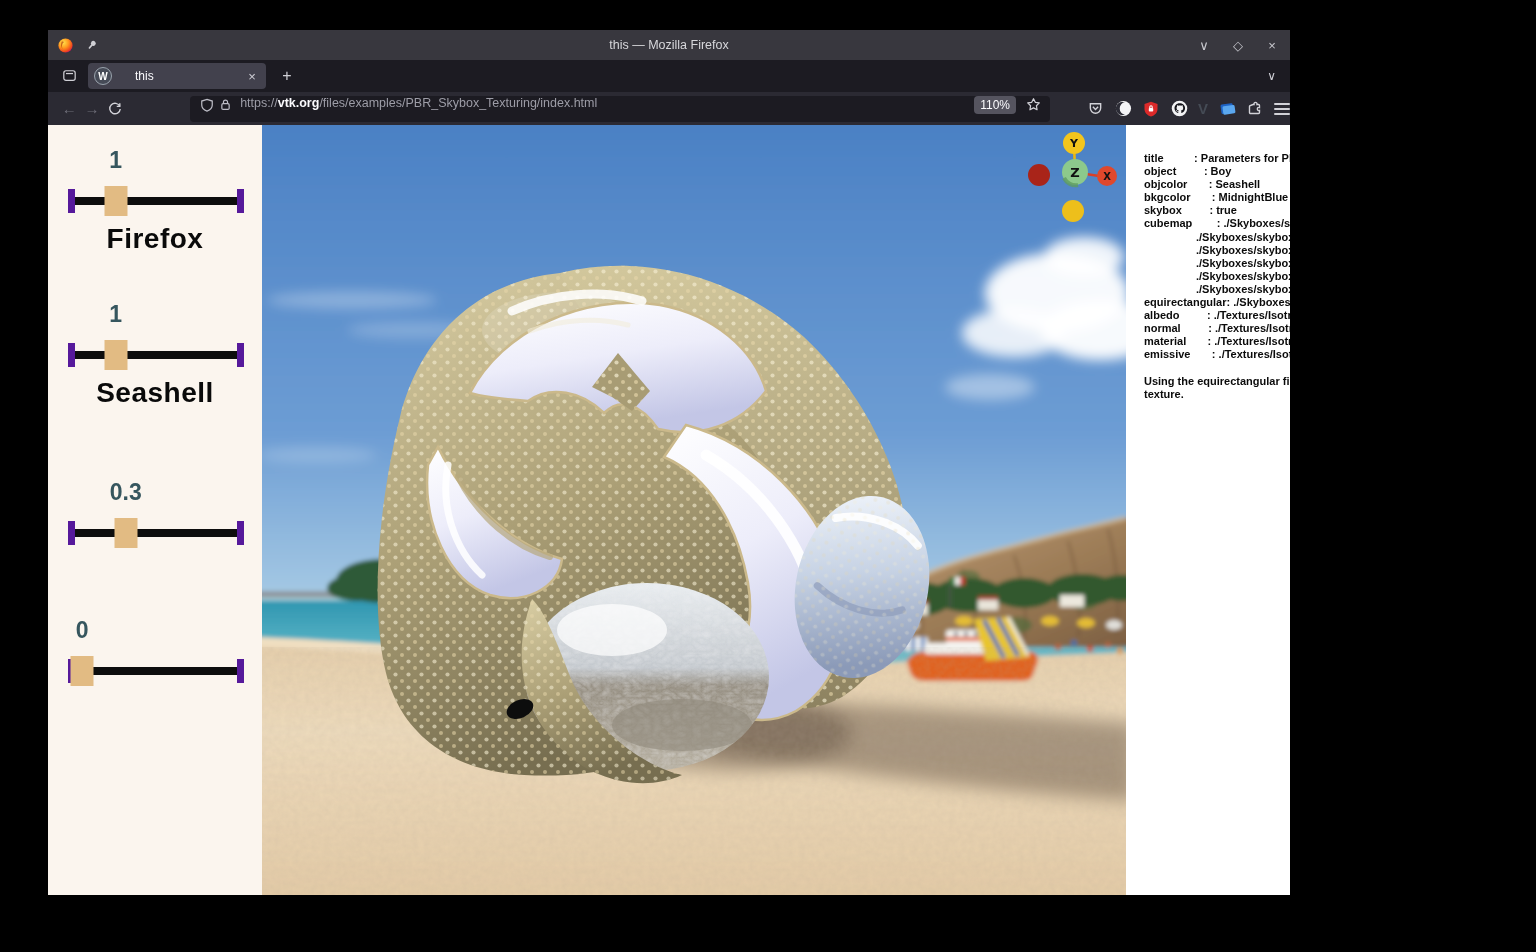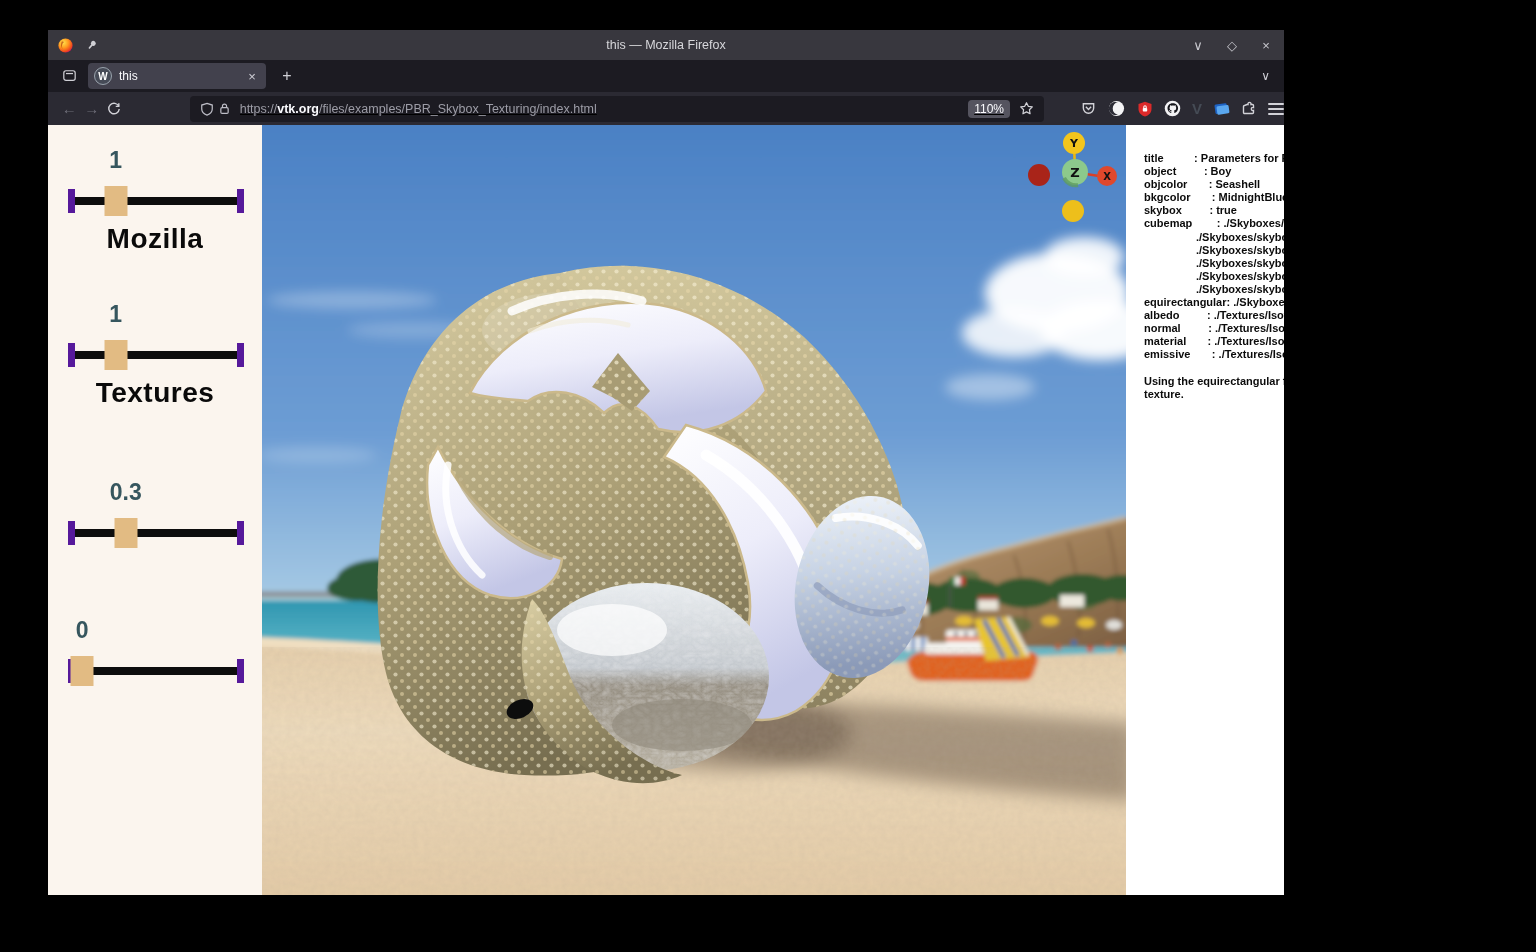--- a/index.html
+++ b/index.html
@@ -1,42 +1,42 @@
 <!DOCTYPE html>
 <html><head>
 <meta charset="utf-8">
 <style>
   html,body{margin:0;padding:0;background:#000;width:1536px;height:952px;overflow:hidden;
     font-family:"Liberation Sans", sans-serif;-webkit-font-smoothing:antialiased;}
   .screen{position:absolute;inset:0;background:#000;}
-  .window{position:absolute;left:48px;top:30px;width:1236px;height:865px;background:#e5e5e5;overflow:hidden;}
+  .window{position:absolute;left:48px;top:30px;width:1236px;height:865px;background:#e5e5e5;overflow:hidden;padding-left:6px;}
 
   
   .titlebar{position:absolute;left:0;top:0;width:100%;height:30px;background:#38373e;display:flex;align-items:center;}
   .tb-left{display:flex;align-items:center;gap:8px;padding-left:8px;}
   .tb-title{position:absolute;left:0;right:0;text-align:center;color:#d7d7db;font-size:12.5px;pointer-events:none;}
   .win-controls{position:absolute;right:10px;top:0;height:30px;display:flex;align-items:center;gap:18px;color:#c9c9cf;font-size:13px;}
   .win-controls span{width:16px;text-align:center;cursor:default;}
 
   
   .tabbar{position:absolute;left:0;top:30px;width:100%;height:32px;background:#1c1b22;display:flex;align-items:center;}
   .fxview{width:26px;height:22px;margin-left:8px;display:flex;align-items:center;justify-content:center;border-radius:4px;}
   .tab{margin-left:6px;width:166px;height:26px;background:#42414d;border-radius:4px;display:flex;align-items:center;padding:0 6px;color:#fbfbfe;font-size:12px;}
   .tab .favicon{width:16px;height:16px;border-radius:50%;background:#464b57;border:1px solid #9aa3ad;color:#fff;
     display:flex;align-items:center;justify-content:center;font-size:10px;font-weight:700;flex:0 0 auto;}
-  .tab .tab-label{flex:1;margin-left:7px;white-space:nowrap;overflow:hidden;}
+  .tab .tab-label{flex:1;margin-left:23px;white-space:nowrap;overflow:hidden;}
   .tab .tab-close{color:#cfcfd6;font-size:13px;width:16px;text-align:center;border-radius:3px;}
   .newtab{color:#d0d0d6;font-size:16px;margin-left:10px;width:22px;height:22px;display:flex;align-items:center;justify-content:center;border-radius:4px;}
   .tablist{position:absolute;right:14px;color:#cfcfd6;font-size:12px;}
 
   
   .navbar{position:absolute;left:0;top:62px;width:100%;height:33px;background:#2b2a33;display:flex;align-items:center;}
   .nav-btn{width:26px;height:24px;display:flex;align-items:center;justify-content:center;border-radius:4px;font-size:15px;}
   .nav-btn.dim{color:#6e6d78;}
-  .urlbar{margin-left:64px;width:966px;height:26px;background:#1c1b22;border-radius:4px;display:flex;align-items:center;padding:0 8px;text-decoration:underline;}
+  .urlbar{margin-left:64px;width:966px;height:26px;background:#1c1b22;border-radius:4px;display:flex;align-items:flex-start;padding:0 8px;}
   .urltext{font-size:12.5px;color:#9d9da7;margin-left:6px;white-space:nowrap;overflow:hidden;flex:1;}
   .urltext b{color:#fbfbfe;font-weight:700;}
   .zoom-badge{background:#55545f;color:#fbfbfe;font-size:12px;border-radius:4px;padding:2px 6px;margin-right:8px;}
   .ext-row{display:flex;align-items:center;gap:10px;margin-left:36px;}
   .icon16{width:18px;height:18px;display:flex;align-items:center;justify-content:center;}
   .vlet{color:#454b55;font-weight:800;font-size:15px;}
   .hamburger{width:16px;height:12px;display:flex;flex-direction:column;justify-content:space-between;}
   .hamburger i{display:block;height:2px;background:#d2d2d8;border-radius:1px;}
 
   
@@ -190,28 +190,28 @@
     </div>
 
     <div class="content">
 
       <aside class="sidebar">
         <div class="slider-block sb1">
           <span class="slider-value" style="left: 67.68px;">1</span>
           <div class="slider-track">
             <div class="slider-handle" style="left: 26%;"></div>
           </div>
-          <div class="slider-label">Mozilla</div>
+          <div class="slider-label">Firefox</div>
         </div>
         <div class="slider-block sb2">
           <span class="slider-value" style="left: 67.68px;">1</span>
           <div class="slider-track">
             <div class="slider-handle" style="left: 26%;"></div>
           </div>
-          <div class="slider-label">Textures</div>
+          <div class="slider-label">Seashell</div>
         </div>
         <div class="slider-block sb3">
           <span class="slider-value" style="left: 77.76px;">0.3</span>
           <div class="slider-track">
             <div class="slider-handle" style="left: 32%;"></div>
           </div>
         </div>
         <div class="slider-block sb4">
           <span class="slider-value" style="left: 34.08px;">0</span>
           <div class="slider-track">

